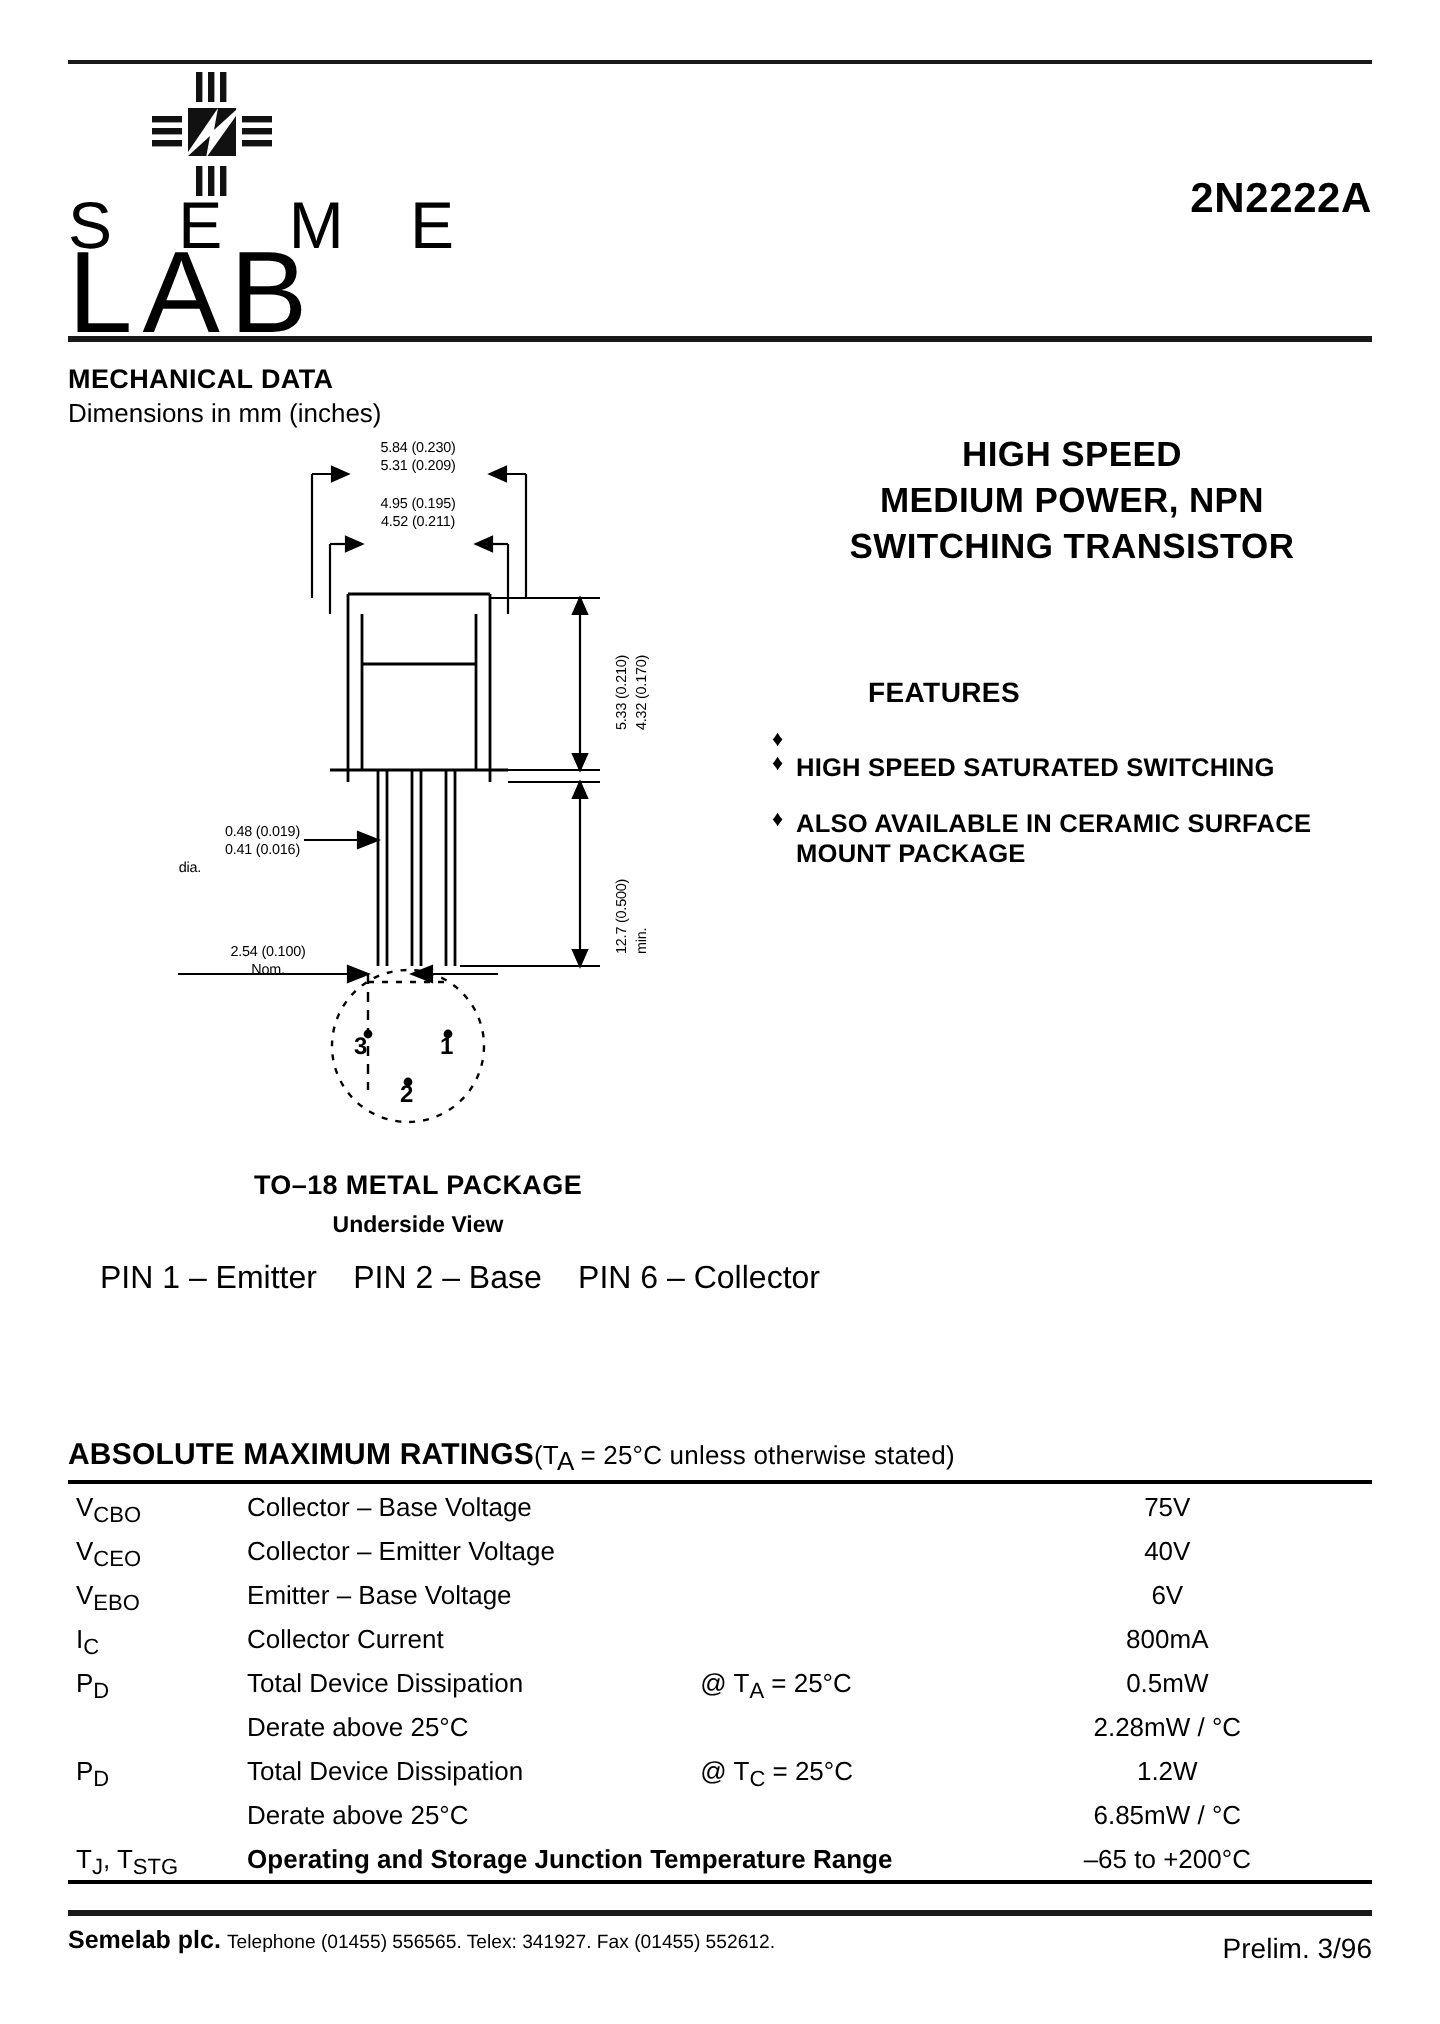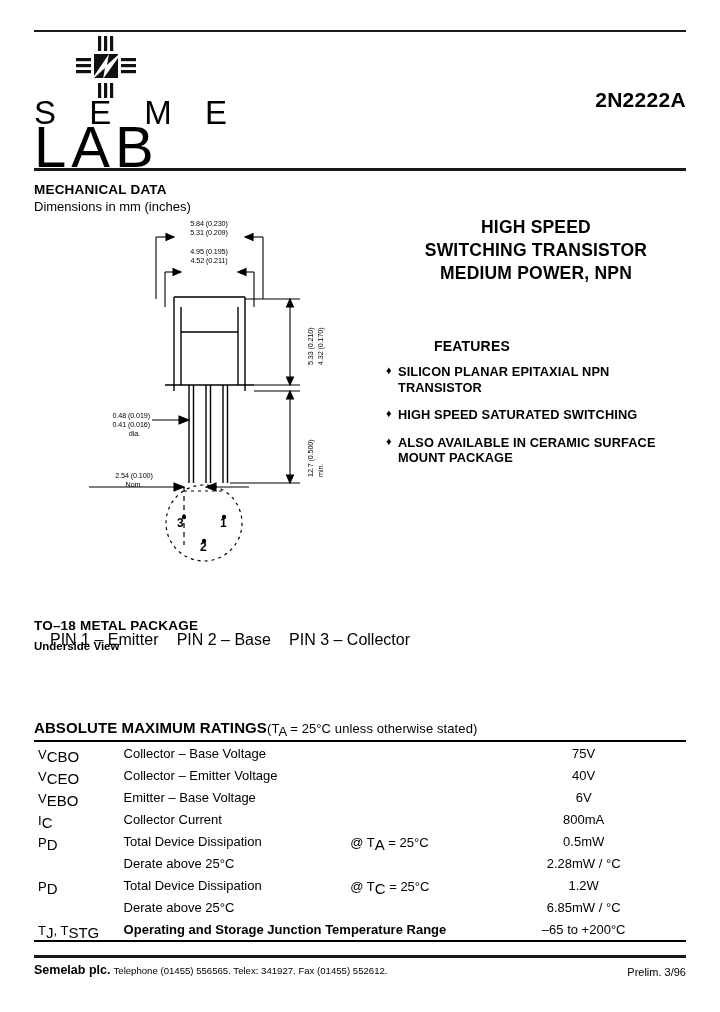--- a/index.html
+++ b/index.html
@@ -101,22 +101,23 @@
   }
   .dim.center { text-align: center; }
   .dim.right { text-align: right; }
   .vert {
     transform-origin: left top;
     transform: rotate(-90deg);
   }
 
   .pkg-labels {
     position: absolute;
-    left: 34px; top: 618px;
+    left: 34px; top: 585px;
     width: 350px;
+    text-align: center;
   }
   .pkg-title {
     font-size: 13.5px;
     font-weight: bold;
     letter-spacing: 0.2px;
   }
   .pkg-sub {
     font-size: 11.5px;
     font-weight: bold;
     margin-top: 7px;
@@ -202,21 +203,21 @@
   }
   .c-sym { width: 86px; padding-left: 4px !important; }
   .c-desc { width: 228px; }
   .c-cond { width: 132px; }
   .c-val {
     width: 206px;
     text-align: center;
     border-left: 1.6px solid #000;
   }
   sub {
-    font-size: 15px;
+    font-size: 11px;
     vertical-align: baseline;
     position: relative;
     top: 3px;
   }
 
   
   .rule-footer {
     position: absolute;
     left: 34px; top: 955px;
     width: 652px; height: 2.5px;
@@ -225,21 +226,21 @@
   .footer-left {
     position: absolute;
     left: 34px; top: 963px;
     font-size: 11px;
   }
   .footer-left b { font-size: 12.5px; }
   .footer-left span.tel { font-size: 9.6px; }
   .footer-right {
     position: absolute;
     right: 34px; top: 966px;
-    font-size: 11px;
+    font-size: 14px;
   }
 
   svg { display: block; }
 </style>
 </head>
 <body>
 
 <div class="page">
 
   <div class="rule-top"></div>
@@ -376,53 +377,52 @@
     <div class="dim center" style="left:115px; top:41px; width:120px;">4.52 (0.211)</div>
 
     <div class="dim vert" style="left:272px; top:150px;">5.33 (0.210)</div>
     <div class="dim vert" style="left:282px; top:150px;">4.32 (0.170)</div>
 
     <div class="dim vert" style="left:272px; top:262px;">12.7 (0.500)</div>
     <div class="dim vert" style="left:282px; top:262px;">min.</div>
 
     <div class="dim right" style="left:16px; top:196px; width:100px;">0.48 (0.019)</div>
     <div class="dim right" style="left:16px; top:205px; width:100px;">0.41 (0.016)</div>
-    <div class="dim center" style="left:16px; top:214px; width:90px;text-align:right;">dia.</div>
+    <div class="dim center" style="left:16px; top:214px; width:90px;">dia.</div>
 
     <div class="dim center" style="left:50px; top:256px; width:100px;">2.54 (0.100)</div>
     <div class="dim center" style="left:50px; top:265px; width:100px;">Nom.</div>
 
     <div class="dim" style="left:186px; top:304px; font-size:12px; font-weight:bold;">1</div>
     <div class="dim" style="left:166px; top:328px; font-size:12px; font-weight:bold;">2</div>
     <div class="dim" style="left:143px; top:304px; font-size:12px; font-weight:bold;">3</div>
   </div>
 
   <div class="pkg-labels">
     <div class="pkg-title">TO–18 METAL PACKAGE</div>
     <div class="pkg-sub">Underside View</div>
   </div>
 
   <div class="pin-legend">
     <span>PIN 1 – Emitter</span>
     <span>PIN 2 – Base</span>
-    <span>PIN 3 – Collector</span>
+    <span>PIN 6 – Collector</span>
   </div>
 
   <div class="title-block">
     <div>HIGH SPEED</div>
+    <div>MEDIUM POWER, NPN</div>
     <div>SWITCHING TRANSISTOR</div>
-    <div>MEDIUM POWER, NPN</div>
   </div>
 
   <div class="features-head">FEATURES</div>
 
   <div class="features-list">
     <div class="feature">
       <span class="bullet">♦</span>
-      <span>SILICON PLANAR EPITAXIAL NPN TRANSISTOR</span>
     </div>
     <div class="feature">
       <span class="bullet">♦</span>
       <span>HIGH SPEED SATURATED SWITCHING</span>
     </div>
     <div class="feature">
       <span class="bullet">♦</span>
       <span>ALSO AVAILABLE IN CERAMIC SURFACE MOUNT PACKAGE</span>
     </div>
   </div>

